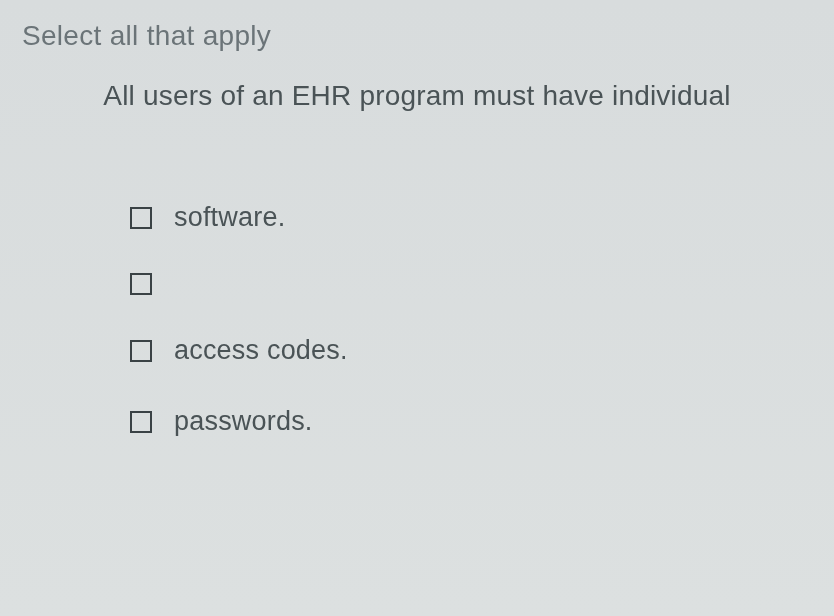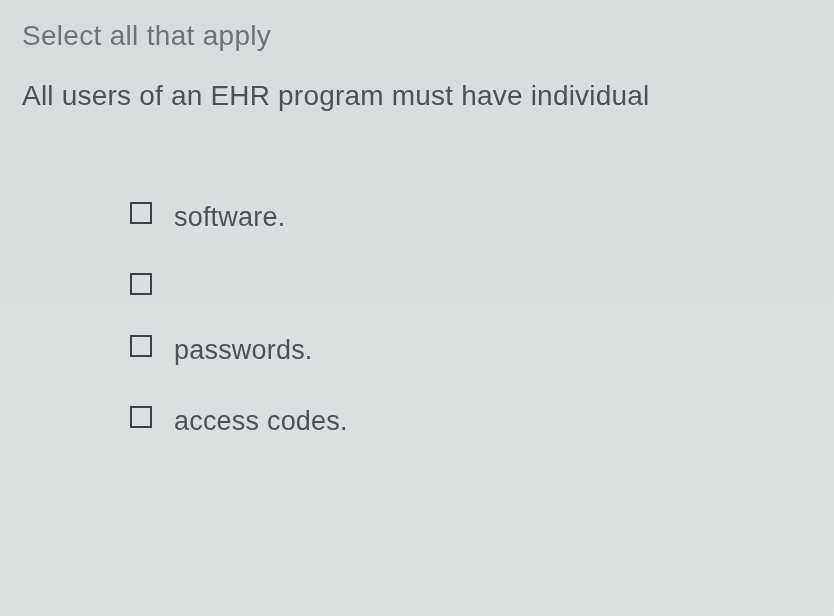--- a/index.html
+++ b/index.html
@@ -22,27 +22,28 @@
       color: #6b7478;
       margin-bottom: 28px;
       letter-spacing: 0.3px;
     }
     .question-text {
       font-size: 28px;
       font-weight: 400;
       color: #4a5356;
       margin-bottom: 90px;
       letter-spacing: 0.2px;
+      text-align: center;
     }
     .options {
       padding-left: 108px;
     }
     .option {
       display: flex;
-      align-items: flex-start;
+      align-items: center;
       margin-bottom: 40px;
       cursor: pointer;
     }
     .checkbox {
       width: 22px;
       height: 22px;
       border: 2.5px solid #3a4245;
       background: transparent;
       margin-right: 22px;
       flex-shrink: 0;
@@ -63,19 +64,19 @@
 <div class="options">
   <div class="option">
     <div class="checkbox"></div>
     <span class="option-label">software.</span>
   </div>
   <div class="option">
     <div class="checkbox"></div>
   </div>
   <div class="option">
     <div class="checkbox"></div>
-    <span class="option-label">passwords.</span>
+    <span class="option-label">access codes.</span>
   </div>
   <div class="option">
     <div class="checkbox"></div>
-    <span class="option-label">access codes.</span>
+    <span class="option-label">passwords.</span>
   </div>
 </div>
 
 </body></html>

